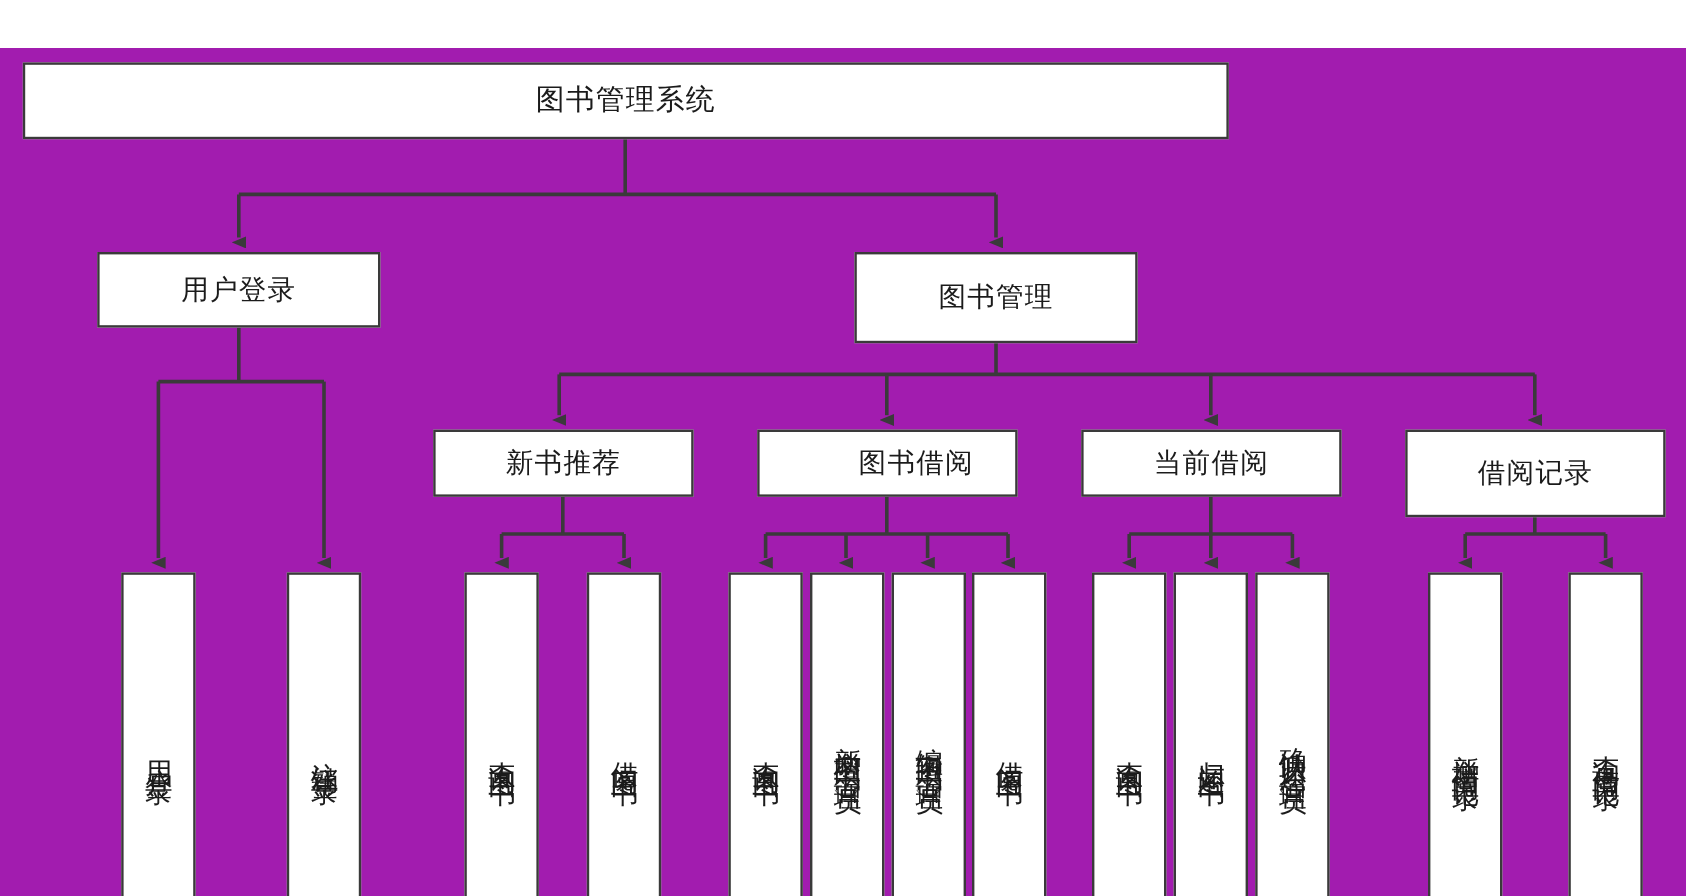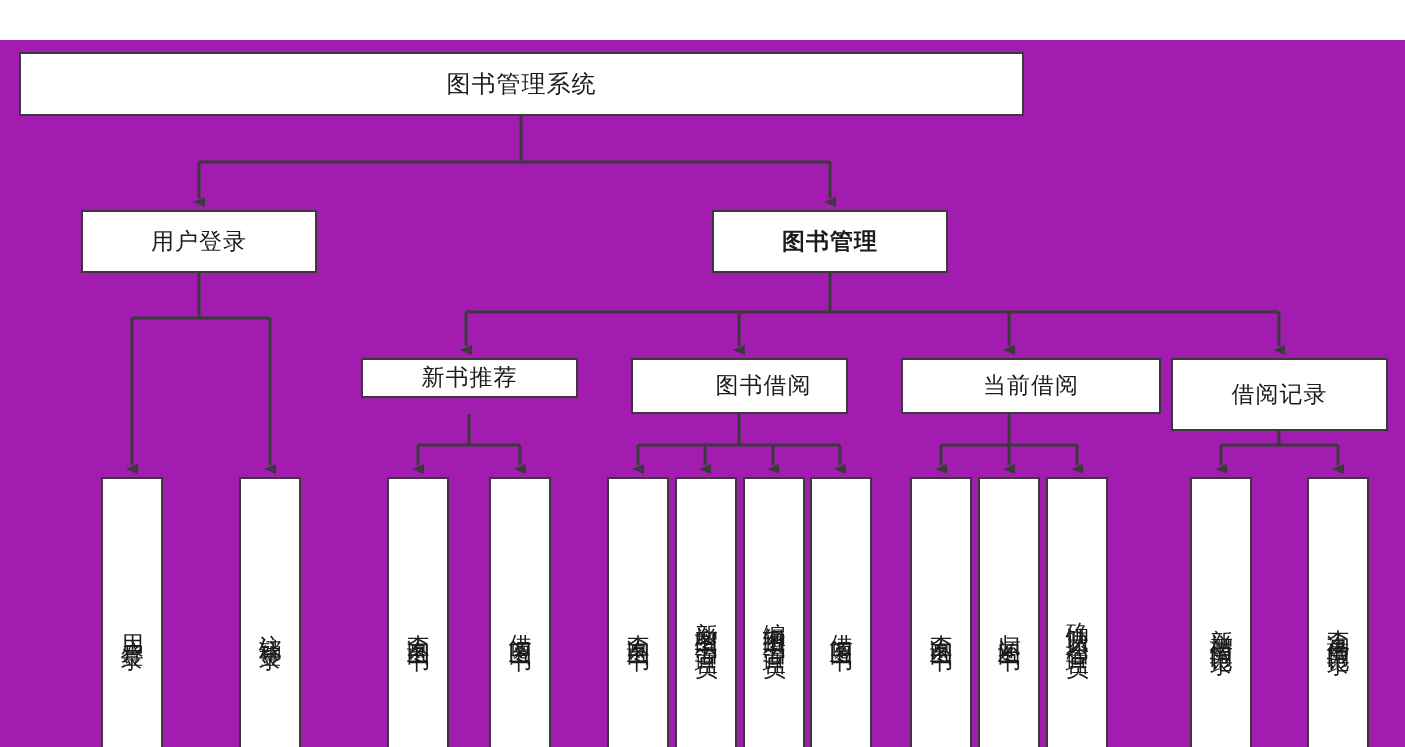--- a/index.html
+++ b/index.html
@@ -130,31 +130,31 @@
     </g>
   </svg>
 
   <div class="node horiz root" style="left:19px; top:12px; width:1005px; height:64px;">
     <span>图书管理系统</span>
   </div>
 
   <div class="node horiz" style="left:81px; top:170px; width:236px; height:63px;">
     <span>用户登录</span>
   </div>
-  <div class="node horiz" style="left:712px; top:170px; width:236px; height:63px;font-weight:bold;">
+  <div class="node horiz" style="left:712px; top:170px; width:236px; height:76px;">
     <span>图书管理</span>
   </div>
 
-  <div class="node horiz" style="left:361px; top:318px; width:217px; height:40px;">
+  <div class="node horiz" style="left:361px; top:318px; width:217px; height:56px;">
     <span>新书推荐</span>
   </div>
   <div class="node horiz" style="left:631px; top:318px; width:217px; height:56px;padding-left:48px;">
     <span>图书借阅</span>
   </div>
-  <div class="node horiz" style="left:901px; top:318px; width:260px; height:56px;">
+  <div class="node horiz" style="left:901px; top:318px; width:217px; height:56px;">
     <span>当前借阅</span>
   </div>
   <div class="node horiz" style="left:1171px; top:318px; width:217px; height:73px;">
     <span>借阅记录</span>
   </div>
 
   <div class="node leaf" style="left:101px; top:437px; width:62px; height:298px;">
     <div class="leaf-inner">
         <span class="vtext">用户登录</span>
       </div>

